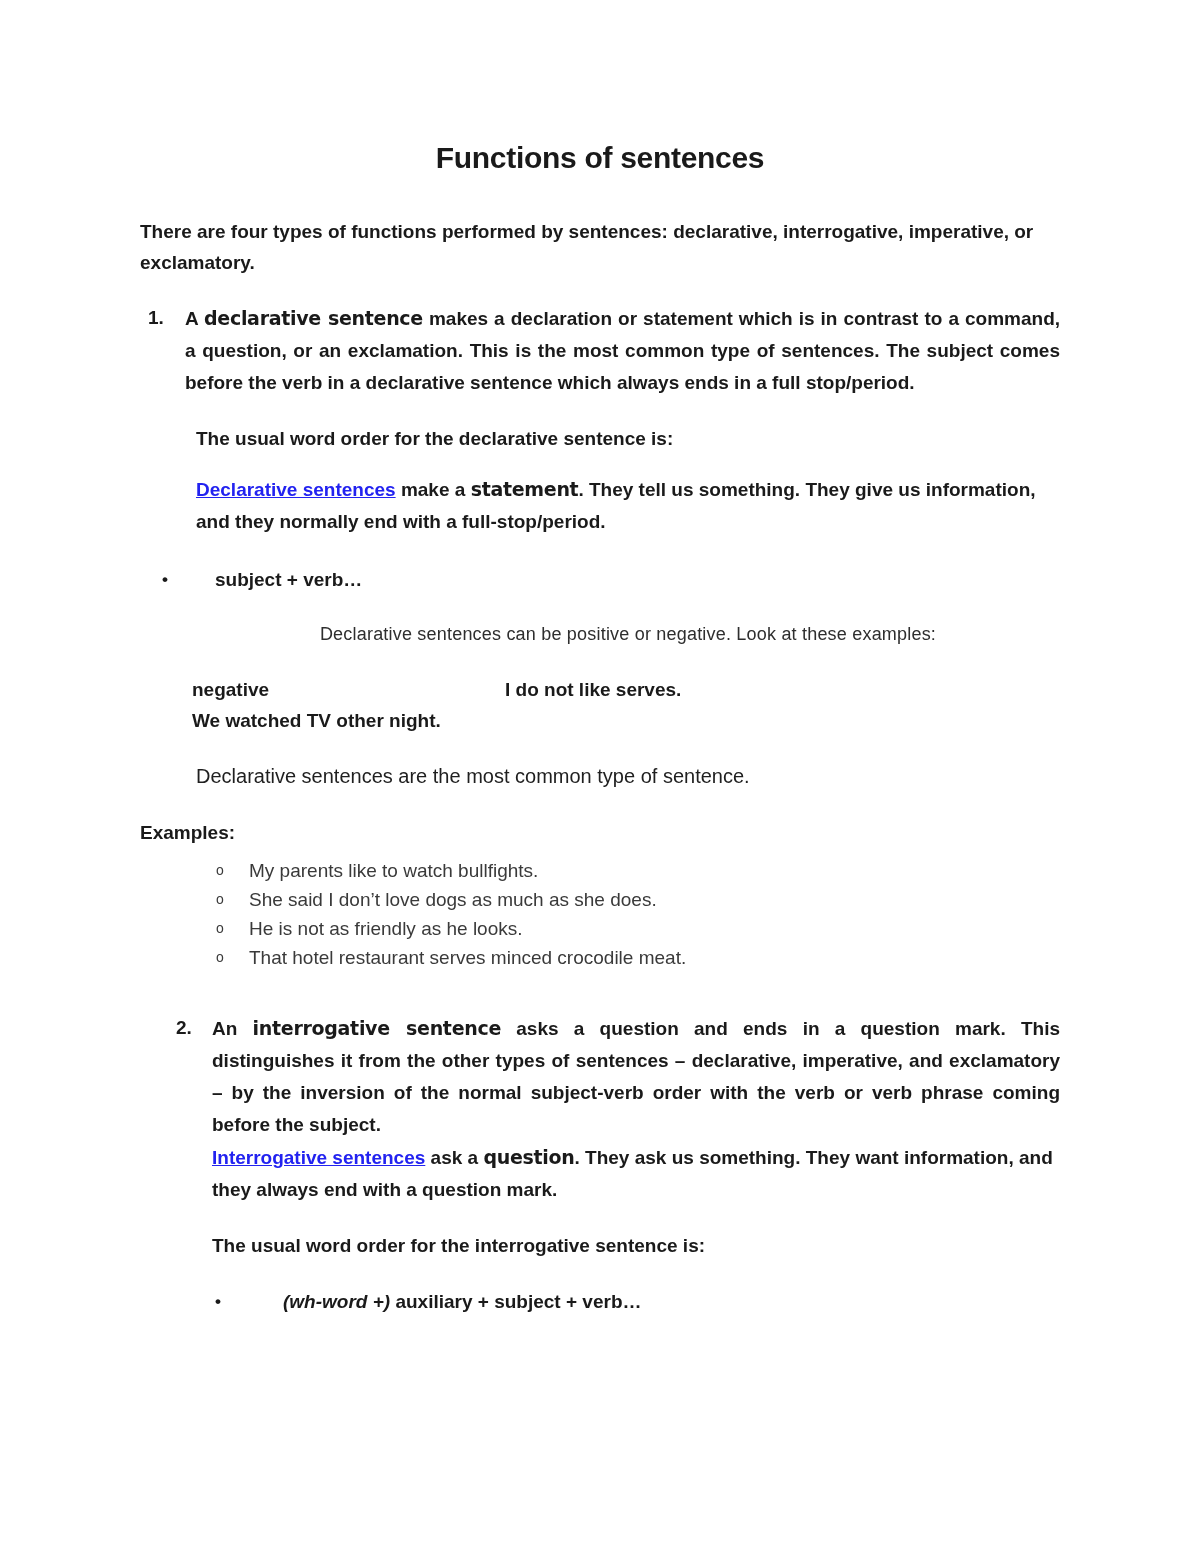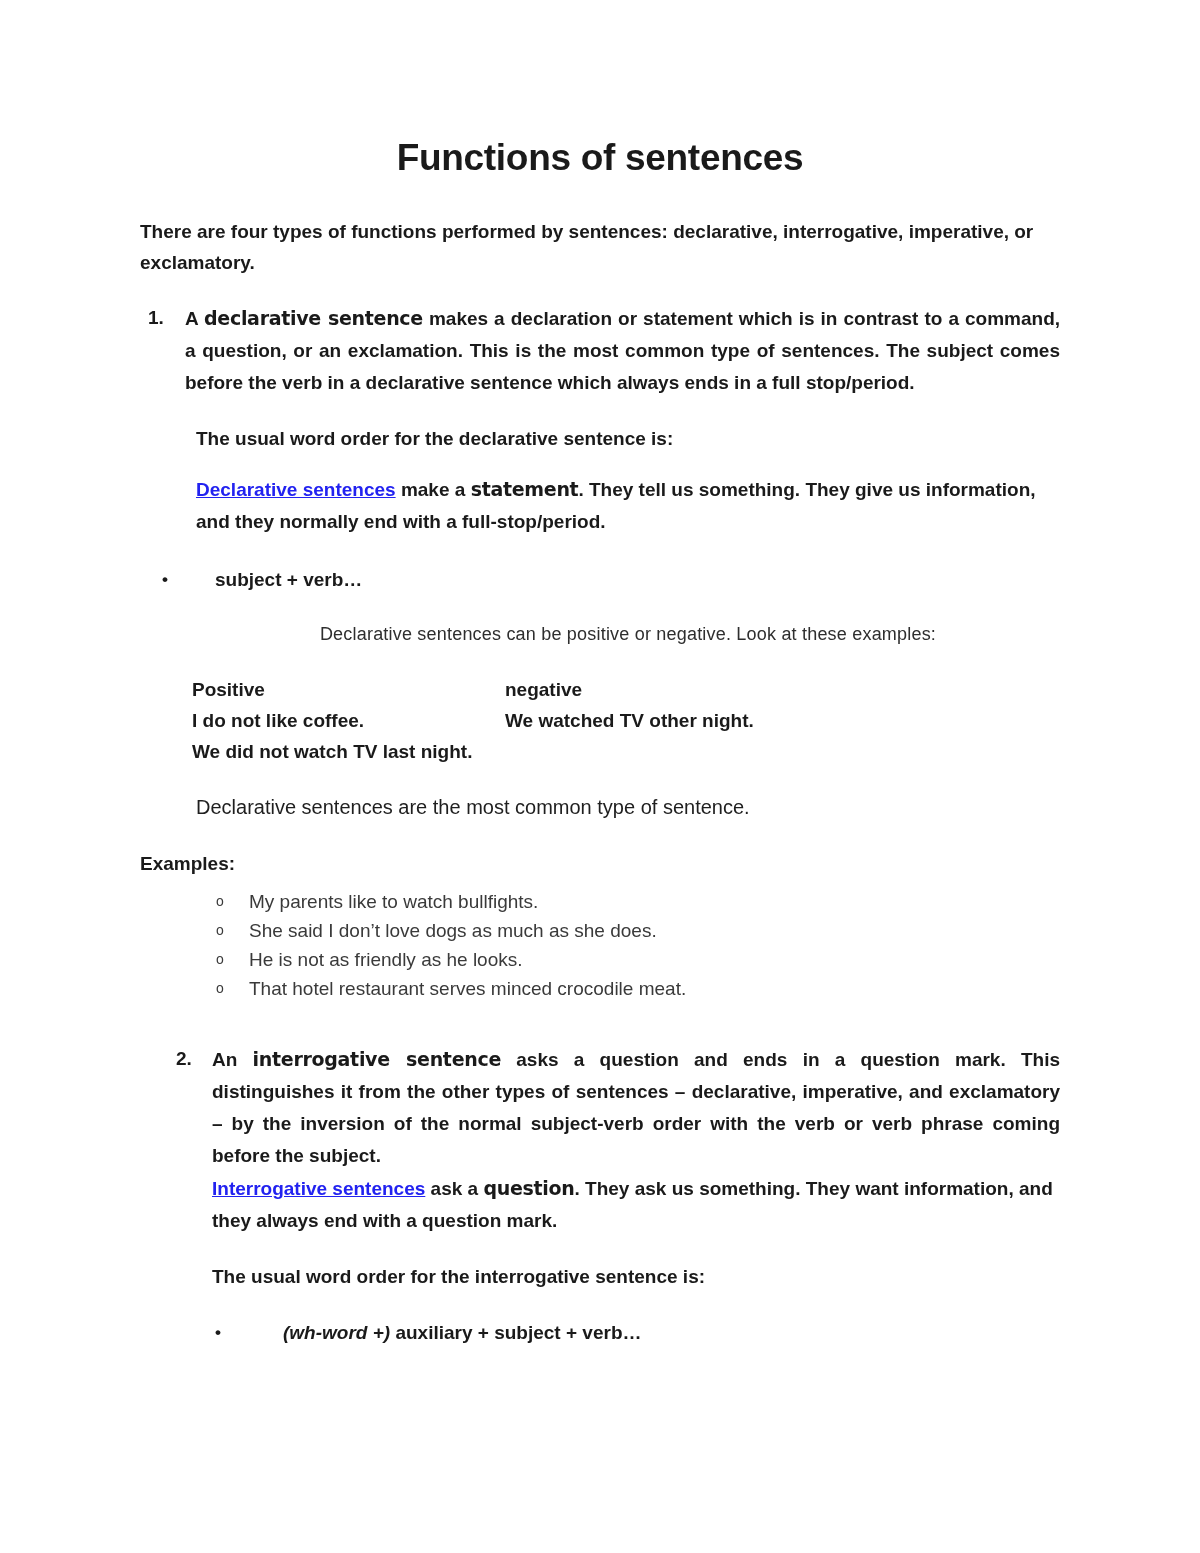--- a/index.html
+++ b/index.html
@@ -2,21 +2,21 @@
 <html><head>
 <meta charset="utf-8">
 <style>
   html,body { margin:0; padding:0; background:#ffffff; }
   .page {
     width:1200px; height:1553px; background:#ffffff;
     font-family:"Liberation Sans","DejaVu Sans",sans-serif;
     color:#1a1a1a; box-sizing:border-box;
     padding:140px 140px 0 140px; overflow:hidden;
   }
-  .title { text-align:center; font-size:37px; font-weight:bold; line-height:36px; letter-spacing:-0.3px; }
+  .title { text-align:center; font-size:30px; font-weight:bold; line-height:36px; letter-spacing:-0.3px; }
   .intro { margin-top:40px; font-size:19px; font-weight:bold; line-height:31px; }
 
   .item { display:flex; font-size:19px; font-weight:bold; line-height:32px; }
   .item .num { box-sizing:border-box; }
   .item-1 { margin-top:24px; }
   .item-1 .num { width:45px; padding-left:8px; }
   .item-2 { margin-top:40px; }
   .item-2 .num { width:72px; padding-left:36px; }
   .item .ibody { flex:1; text-align:justify; }
 
@@ -70,25 +70,23 @@
   <div class="para indent1 linkp1"><a class="doclink">Declarative sentences</a><span> make a </span><span class="xb">statement</span><span>. They tell us something. They give us information, and they normally end with a full-stop/period.</span></div>
 
   <div class="bullet-line b1">
     <span class="dot">•</span>
     <span>subject + verb…</span>
   </div>
 
   <div class="note">Declarative sentences can be positive or negative. Look at these examples:</div>
 
   <div class="extable">
-    <span>Positive</span>
     <span>negative</span>
-    <span>I do not like coffee.</span>
+    <span>I do not like serves.</span>
     <span>We watched TV other night.</span>
-    <span>We did not watch TV last night.</span>
   </div>
 
   <div class="closing">Declarative sentences are the most common type of sentence.</div>
 
   <div class="examples-label">Examples:</div>
 
   <div class="olist">
     <div class="oitem">
       <span class="omark">o</span>
       <span>My parents like to watch bullfights.</span>

